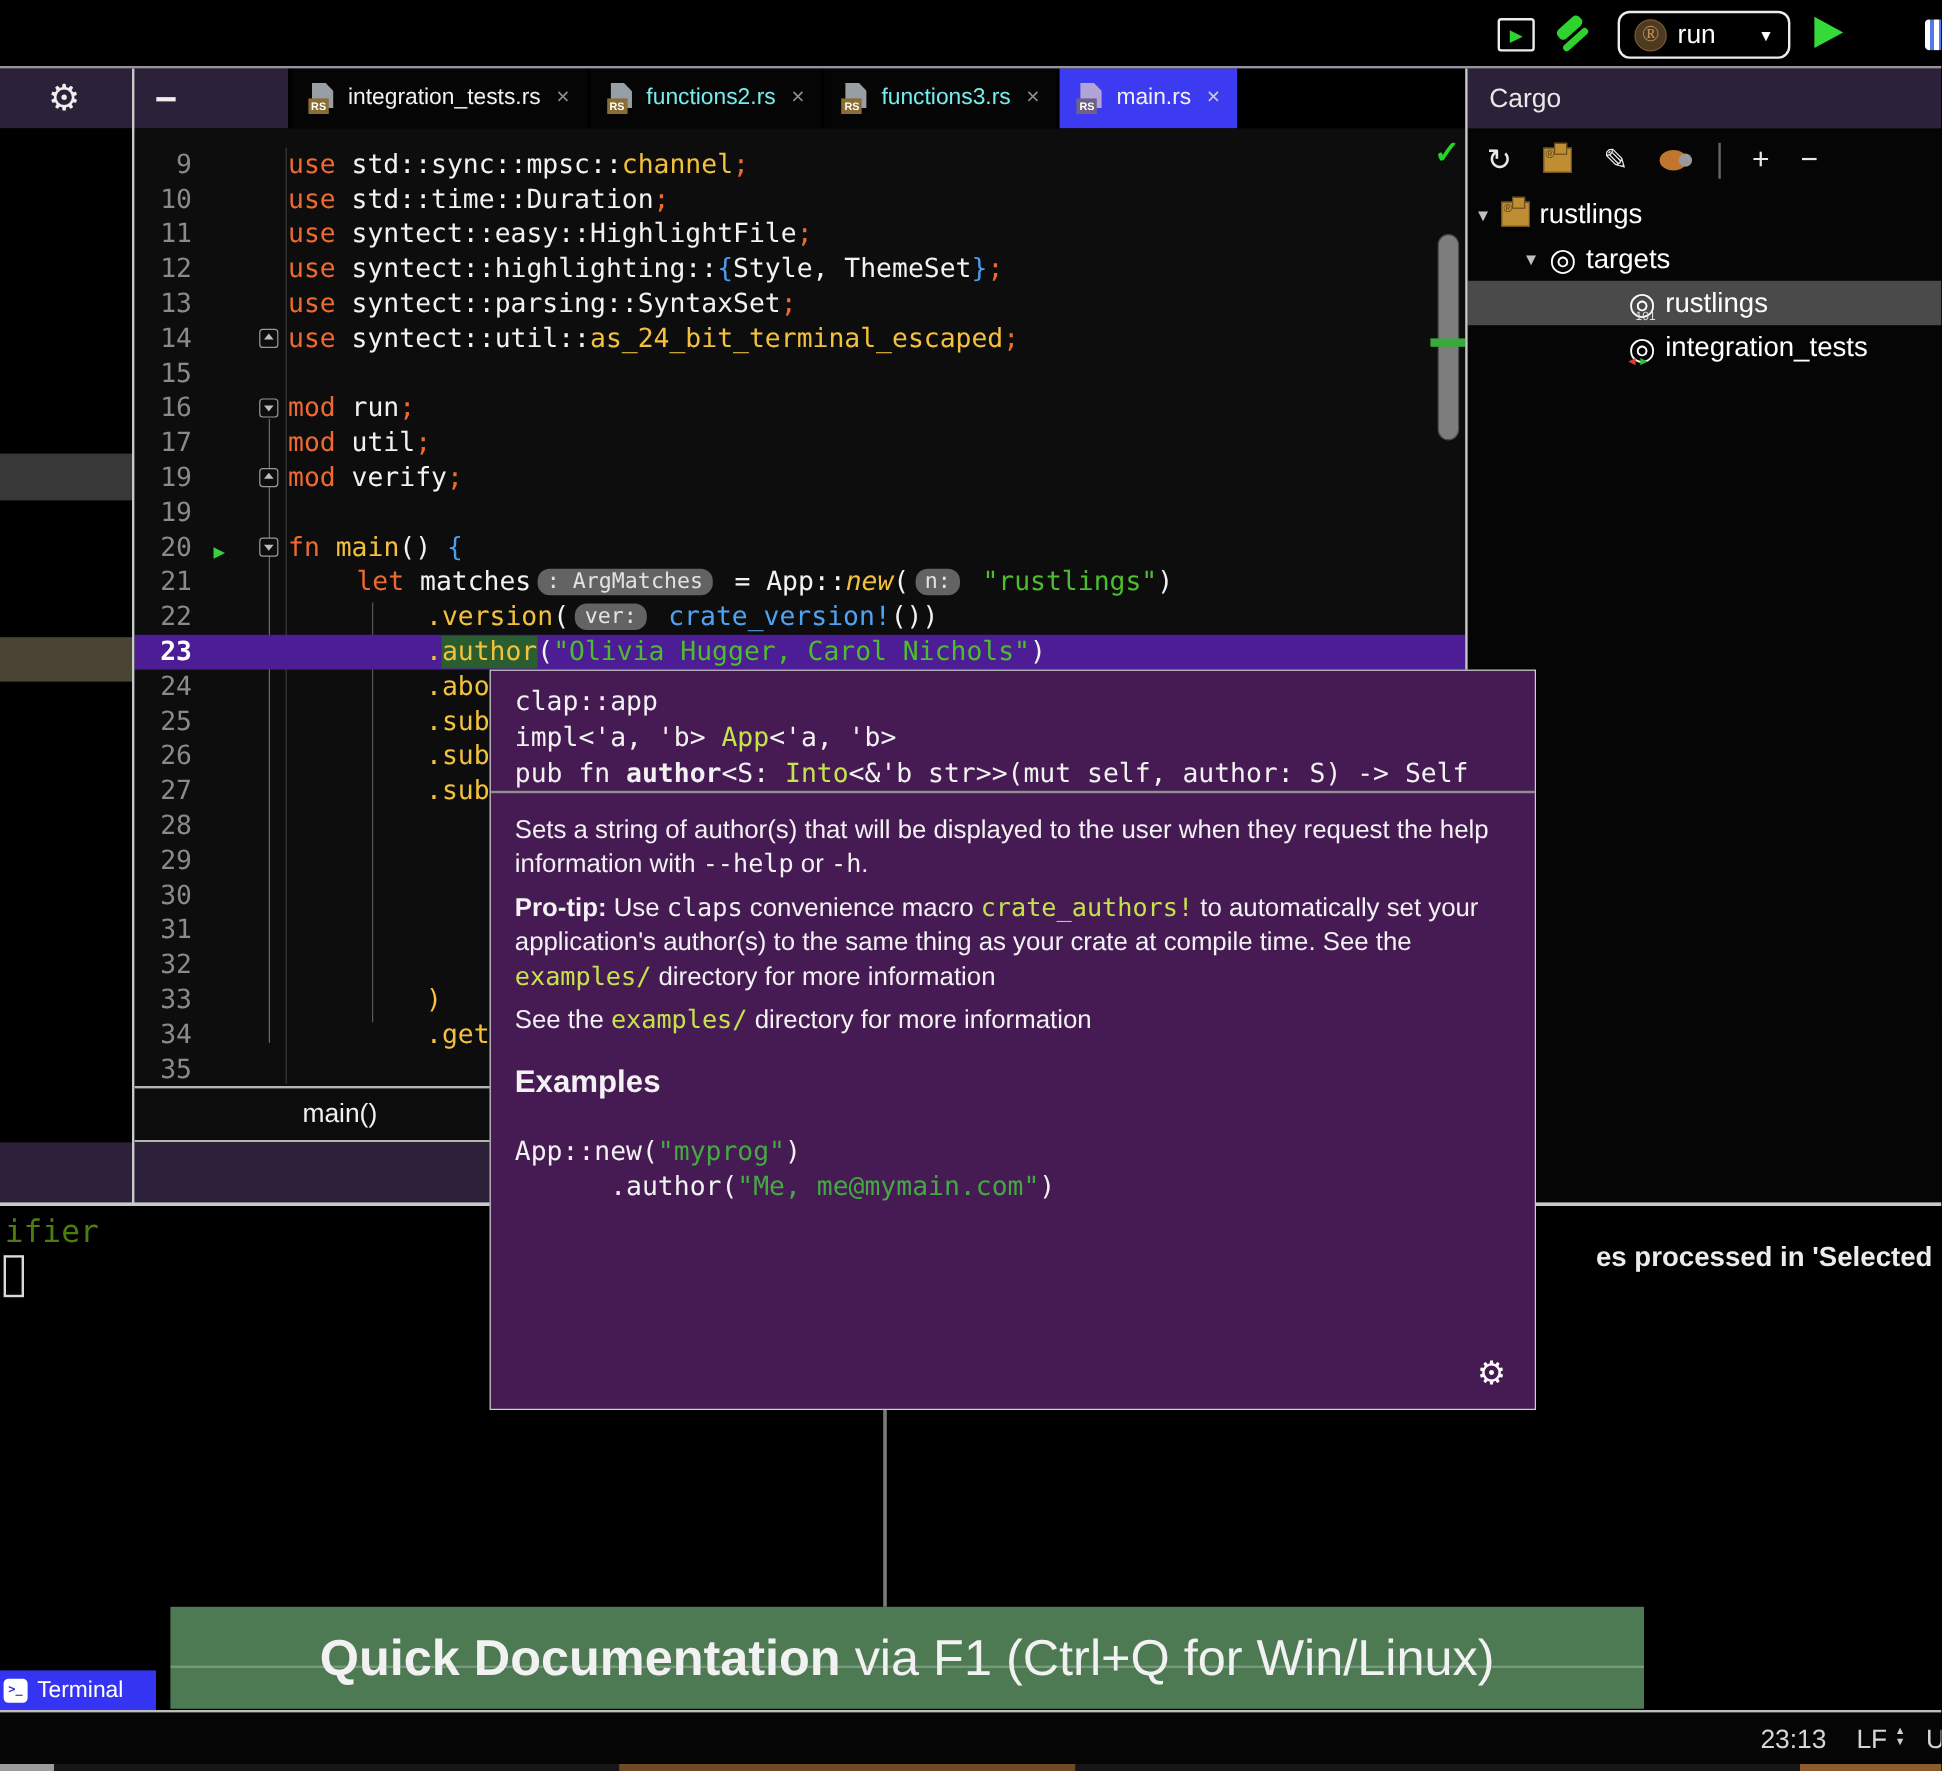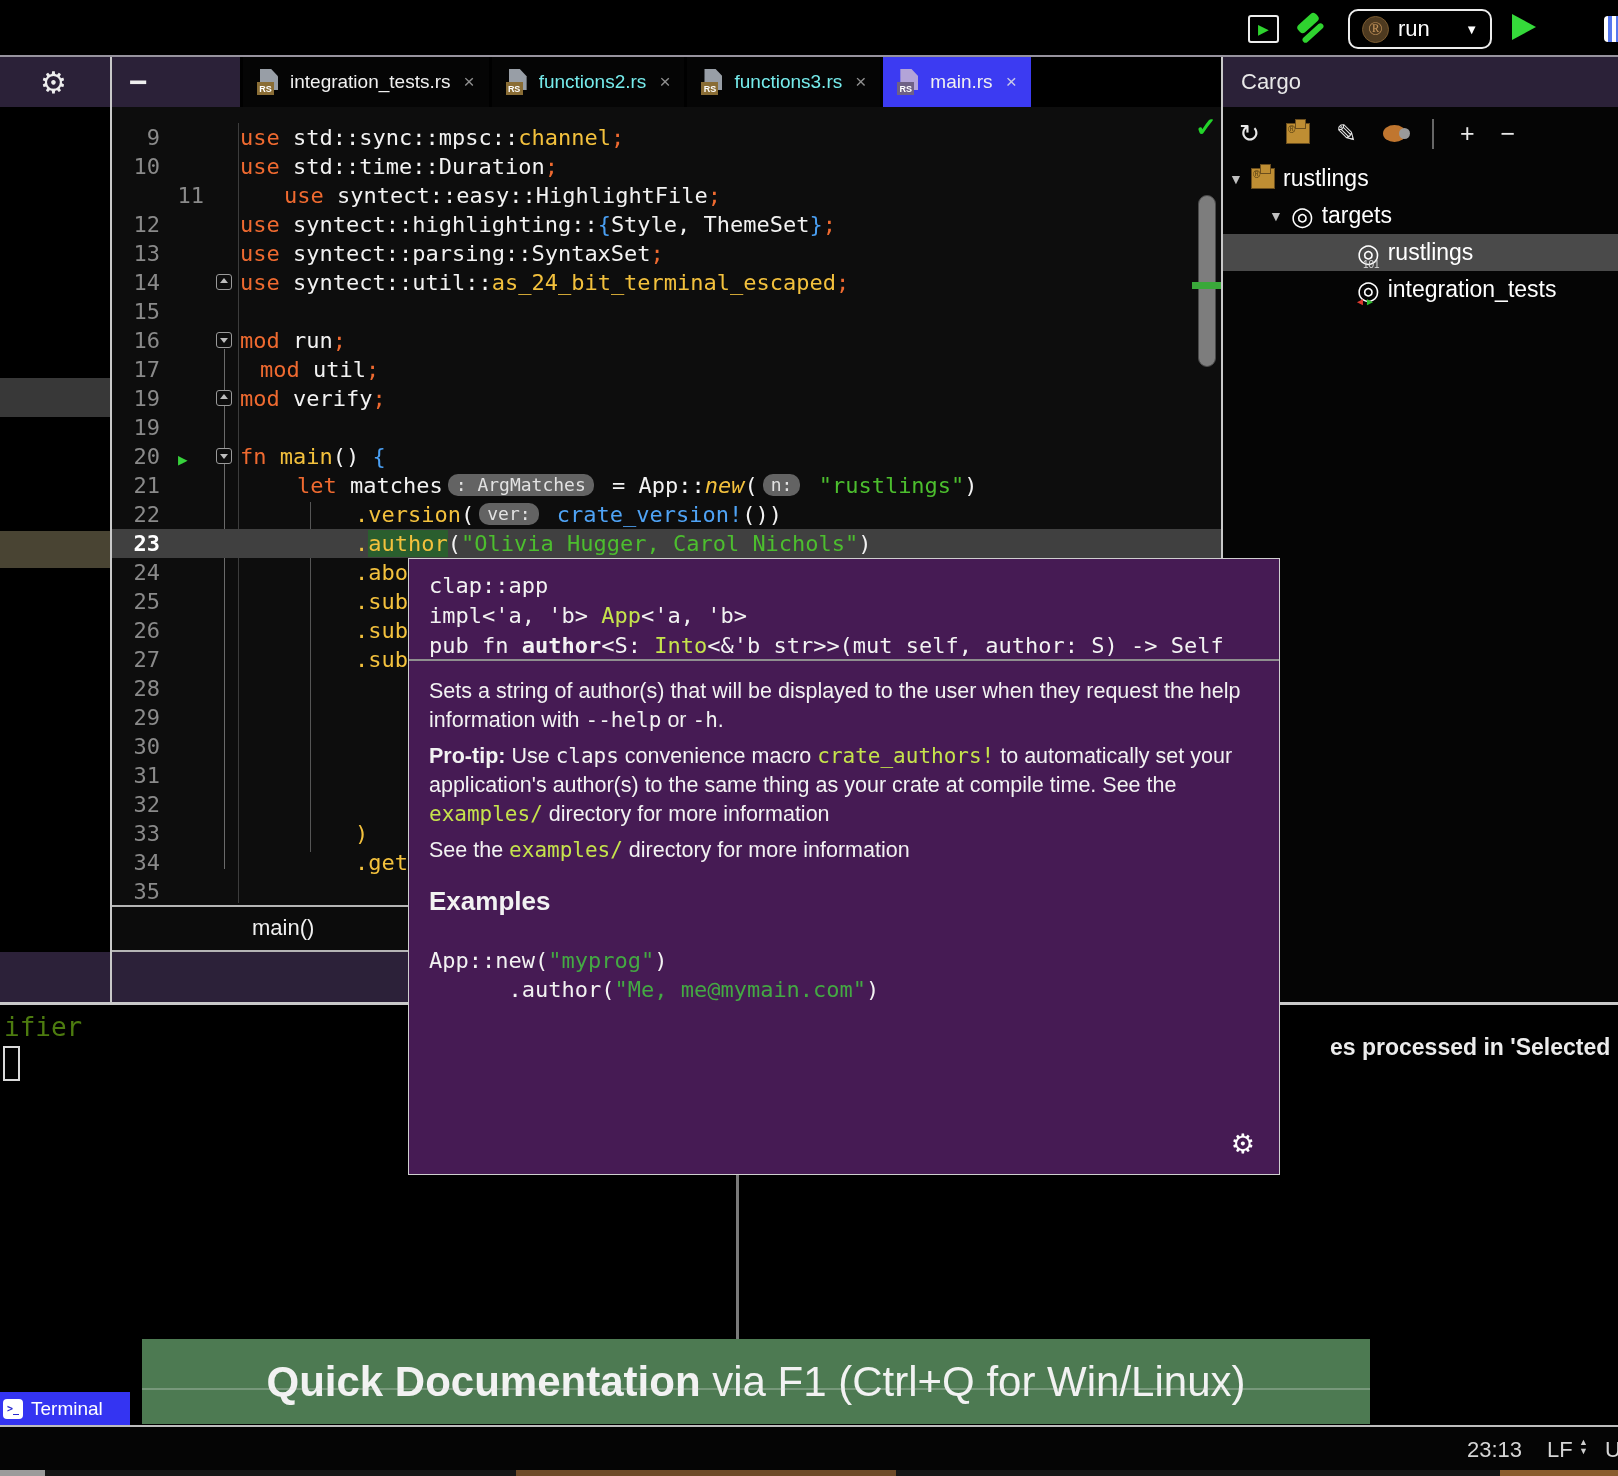--- a/index.html
+++ b/index.html
@@ -53,21 +53,21 @@
   .left-strip { left:0; top:107px; width:110px; height:896px; background:#000; }
   .band-gray  { left:0; top:378px; width:110px; height:39px; background:#383838; }
   .band-olive { left:0; top:531px; width:110px; height:37px; background:#494433; }
   .vsep-left  { left:110px; top:57px; width:2px; height:946px; background:#c9c9c9; z-index:3; }
   .vsep-right { left:1221px; top:57px; width:2px; height:946px; background:#c9c9c9; z-index:3; }
 
   
   .editor { left:112px; top:107px; width:1109px; height:845px; background:#0d0d0d; overflow:hidden; }
   .code-lines { position:absolute; left:0; top:16px; width:100%; height:782px; }
   .row { position:absolute; left:0; width:100%; height:29px; font-family:"DejaVu Sans Mono", monospace; font-size:22px; line-height:29px; }
-  .row.current { background:#404040;padding-left:47px; }
+  .row.current { background:#4c1d95;padding-left:47px; }
   .row .num { position:absolute; left:0; top:0; width:48px; text-align:right; color:#8a8a8a; }
   .row.current .num { color:#fff; font-weight:bold; }
   .row .code { position:absolute; top:0; white-space:pre; }
   .sg-k { color:#ef6a30; } .sg-w { color:#f2f2f2; } .sg-f { color:#f3c13d; }
   .sg-fi { color:#f3c13d; font-style:italic; } .sg-s { color:#4cbe2e; }
   .sg-m { color:#4fa3f5; } .sg-b { color:#4a9ff2; }
   .sg-fh { color:#f3c13d; background:#2a5e2e; padding:1px 0; }
   .pill { display:inline-block; background:#636363; color:#e2e2e2; border-radius:10px; font-size:18px;
           line-height:22px; padding:0 8px; margin:0 5px; vertical-align:2px; }
   .fold { position:absolute; left:104px; top:6px; width:16px; height:16px; border:1px solid #9a9a9a;
@@ -228,21 +228,21 @@
     <div class="indent-guide"></div>
     <div class="code-lines">
         <div class="row" style="top: 0px;">
           <span class="num">9</span>
           <span class="code" style="left: 128px;"><span class="sg-k">use </span><span class="sg-w">std::sync::mpsc::</span><span class="sg-f">channel</span><span class="sg-k">;</span></span>
         </div>
         <div class="row" style="top: 29px;">
           <span class="num">10</span>
           <span class="code" style="left: 128px;"><span class="sg-k">use </span><span class="sg-w">std::time::Duration</span><span class="sg-k">;</span></span>
         </div>
-        <div class="row" style="top: 58px; margin-left: 44px;">
+        <div class="row" style="top: 58px;">
           <span class="num">11</span>
           <span class="code" style="left: 128px;"><span class="sg-k">use </span><span class="sg-w">syntect::easy::HighlightFile</span><span class="sg-k">;</span></span>
         </div>
         <div class="row" style="top: 87px;">
           <span class="num">12</span>
           <span class="code" style="left: 128px;"><span class="sg-k">use </span><span class="sg-w">syntect::highlighting::</span><span class="sg-b">{</span><span class="sg-w">Style, ThemeSet</span><span class="sg-b">}</span><span class="sg-k">;</span></span>
         </div>
         <div class="row" style="top: 116px;">
           <span class="num">13</span>
           <span class="code" style="left: 128px;"><span class="sg-k">use </span><span class="sg-w">syntect::parsing::SyntaxSet</span><span class="sg-k">;</span></span>
@@ -256,21 +256,21 @@
           <span class="num">15</span>
           <span class="code" style="left: 128px;"></span>
         </div>
         <div class="row" style="top: 203px;">
           <span class="num">16</span>
           <span class="fold fold-down"></span>
           <span class="code" style="left: 128px;"><span class="sg-k">mod </span><span class="sg-w">run</span><span class="sg-k">;</span></span>
         </div>
         <div class="row" style="top: 232px;">
           <span class="num">17</span>
-          <span class="code" style="left: 128px; padding-left: 20px;"><span class="sg-k">mod </span><span class="sg-w">util</span><span class="sg-k">;</span></span>
+          <span class="code" style="left: 128px;"><span class="sg-k">mod </span><span class="sg-w">util</span><span class="sg-k">;</span></span>
         </div>
         <div class="row" style="top: 261px;">
           <span class="num">19</span>
           <span class="fold fold-up"></span>
           <span class="code" style="left: 128px;"><span class="sg-k">mod </span><span class="sg-w">verify</span><span class="sg-k">;</span></span>
         </div>
         <div class="row" style="top: 290px;">
           <span class="num">19</span>
           <span class="code" style="left: 128px;"></span>
         </div>

